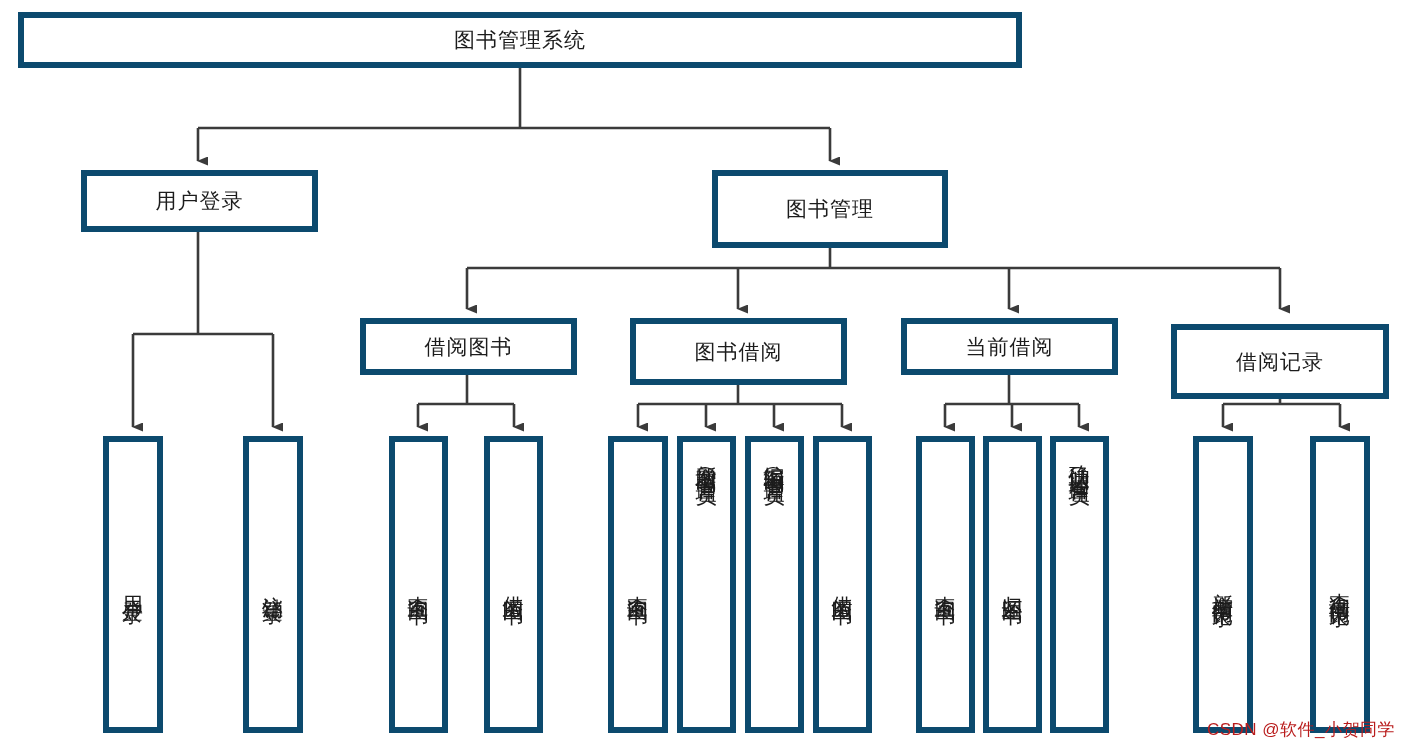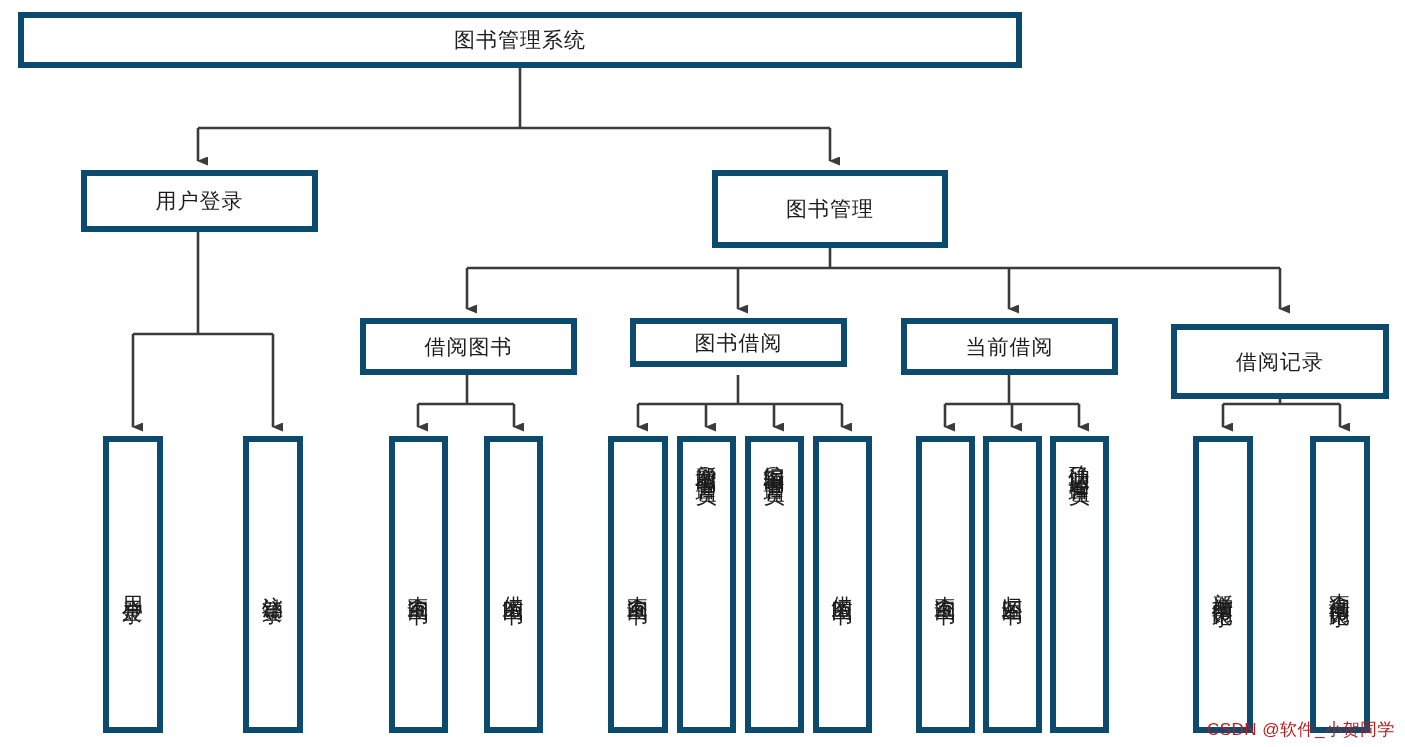--- a/index.html
+++ b/index.html
@@ -142,21 +142,21 @@
   <div class="node horizontal" style="left:81px; top:170px; width:237px; height:62px;">
     <span class="node-label">用户登录</span>
   </div>
   <div class="node horizontal" style="left:712px; top:170px; width:236px; height:78px;">
     <span class="node-label">图书管理</span>
   </div>
 
   <div class="node horizontal" style="left:360px; top:318px; width:217px; height:57px;">
     <span class="node-label">借阅图书</span>
   </div>
-  <div class="node horizontal" style="left:630px; top:318px; width:217px; height:49px;">
+  <div class="node horizontal" style="left:630px; top:318px; width:217px; height:67px;">
     <span class="node-label">图书借阅</span>
   </div>
   <div class="node horizontal" style="left:901px; top:318px; width:217px; height:57px;">
     <span class="node-label">当前借阅</span>
   </div>
   <div class="node horizontal" style="left:1171px; top:324px; width:218px; height:75px;">
     <span class="node-label">借阅记录</span>
   </div>
 
   <div class="node vertical centered" style="left:103px; top:436px; width:60px; height:297px;">

